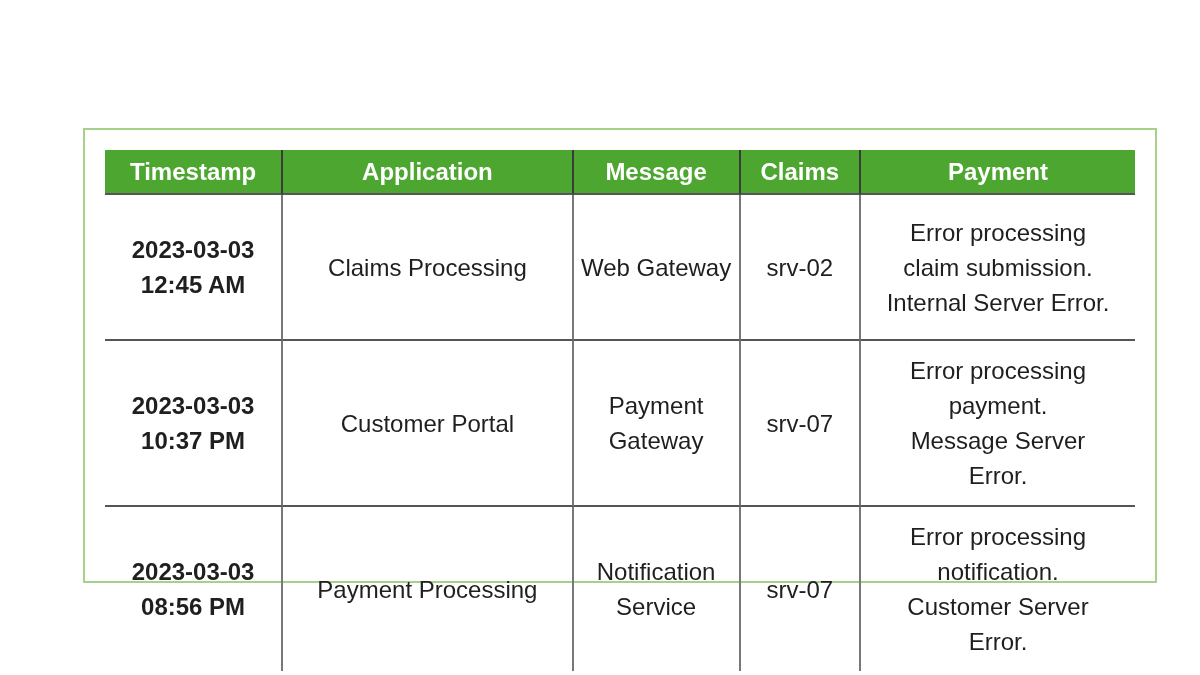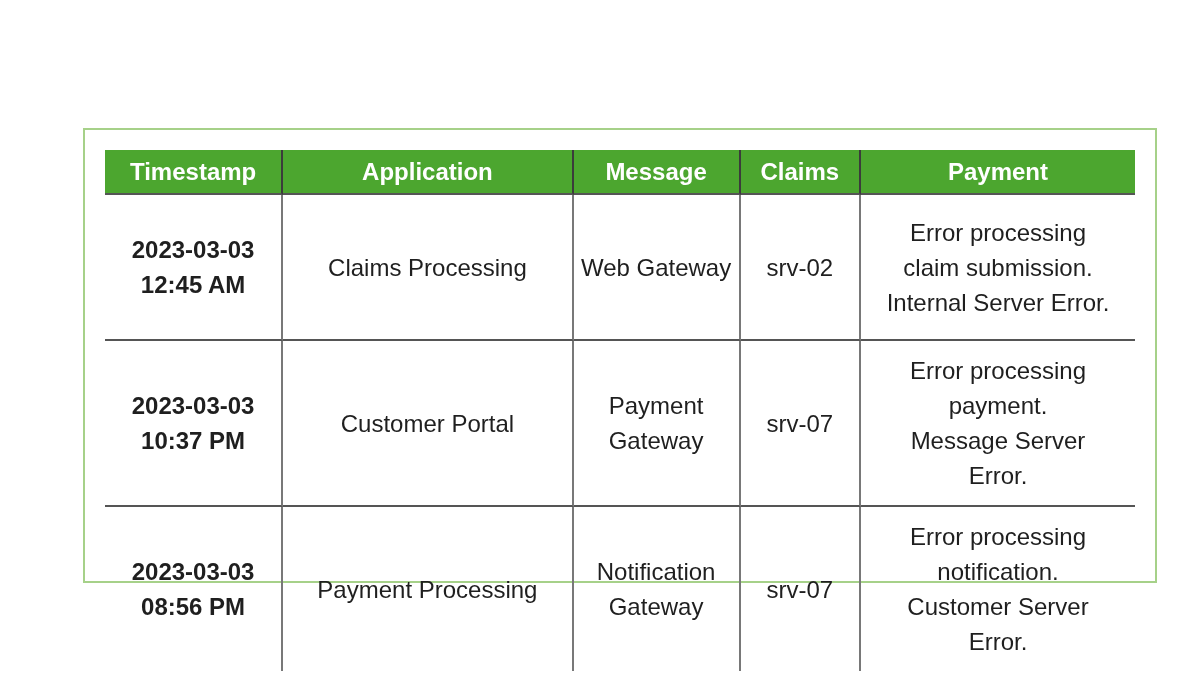--- a/index.html
+++ b/index.html
@@ -112,21 +112,21 @@
           <td>Payment Gateway</td>
           <td>srv-07</td>
           <td>
               <span class="msg msg-w2">Error processing payment. Message Server Error.</span>
             </td>
         </tr>
         <tr class="r3">
           <td class="ts">2023-03-03
 08:56 PM</td>
           <td>Payment Processing</td>
-          <td>Notification Gateway</td>
+          <td>Notification Service</td>
           <td>srv-07</td>
           <td>
               <span class="msg msg-w2">Error processing notification. Customer Server Error.</span>
             </td>
         </tr>
       </tbody>
     </table>
   </div>
 </div>
 

